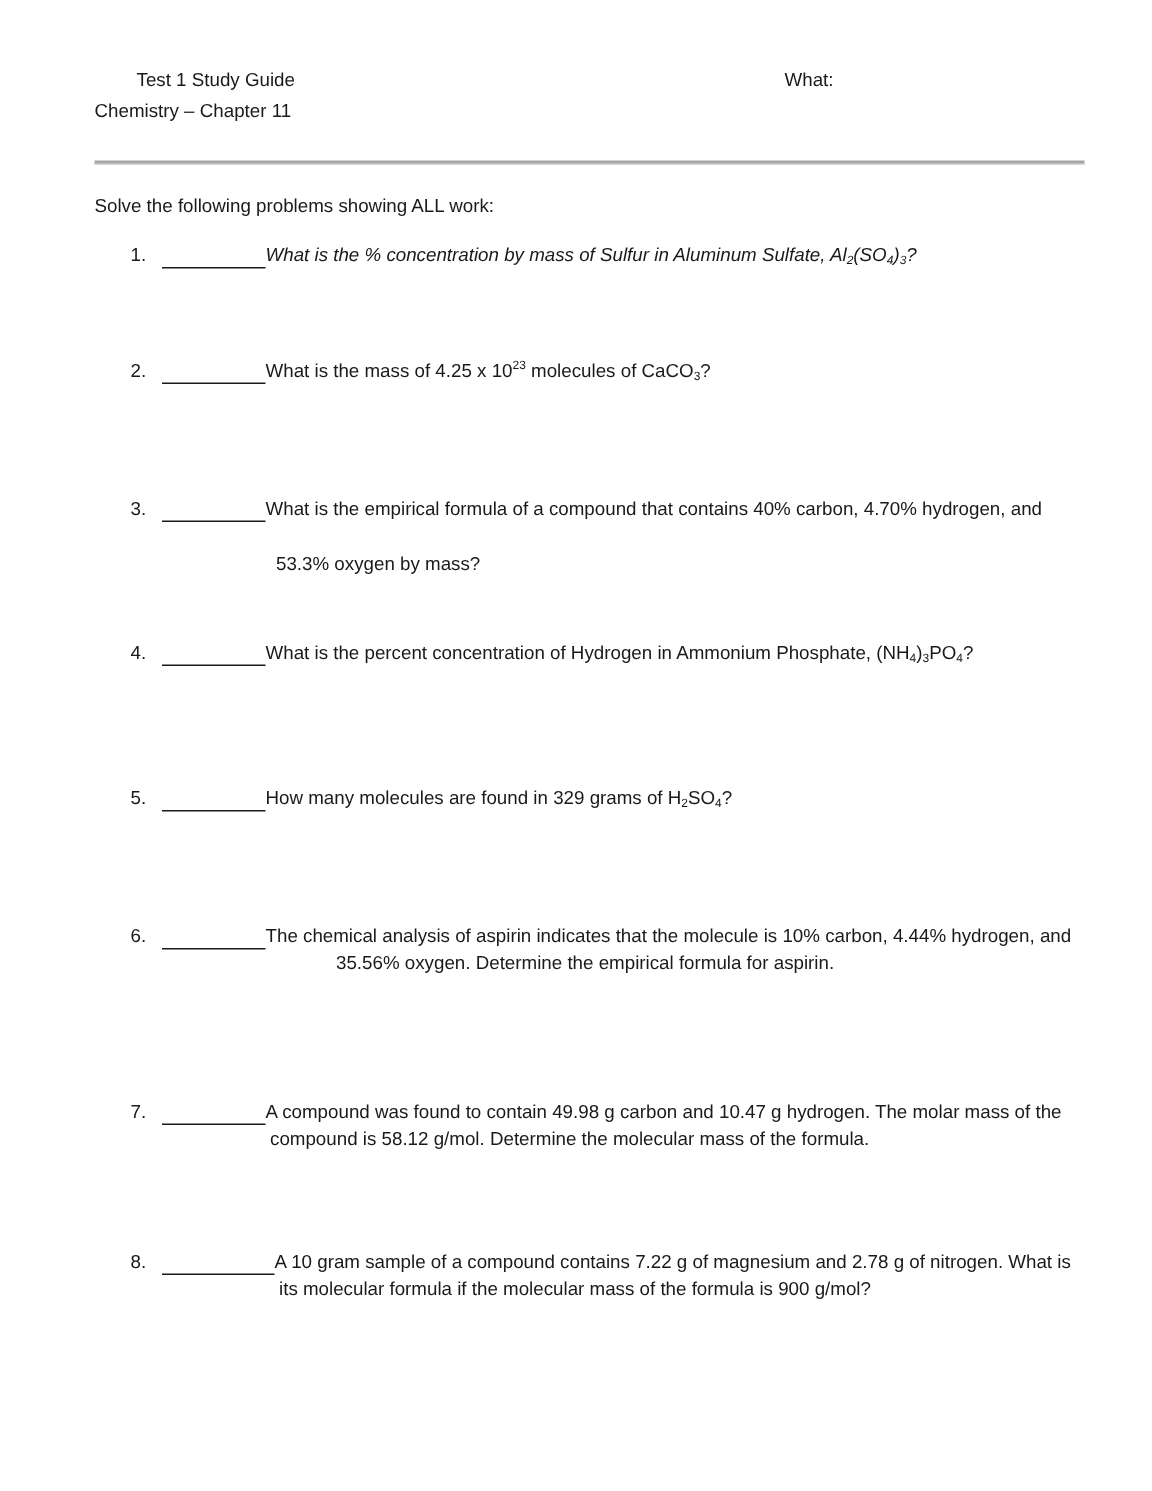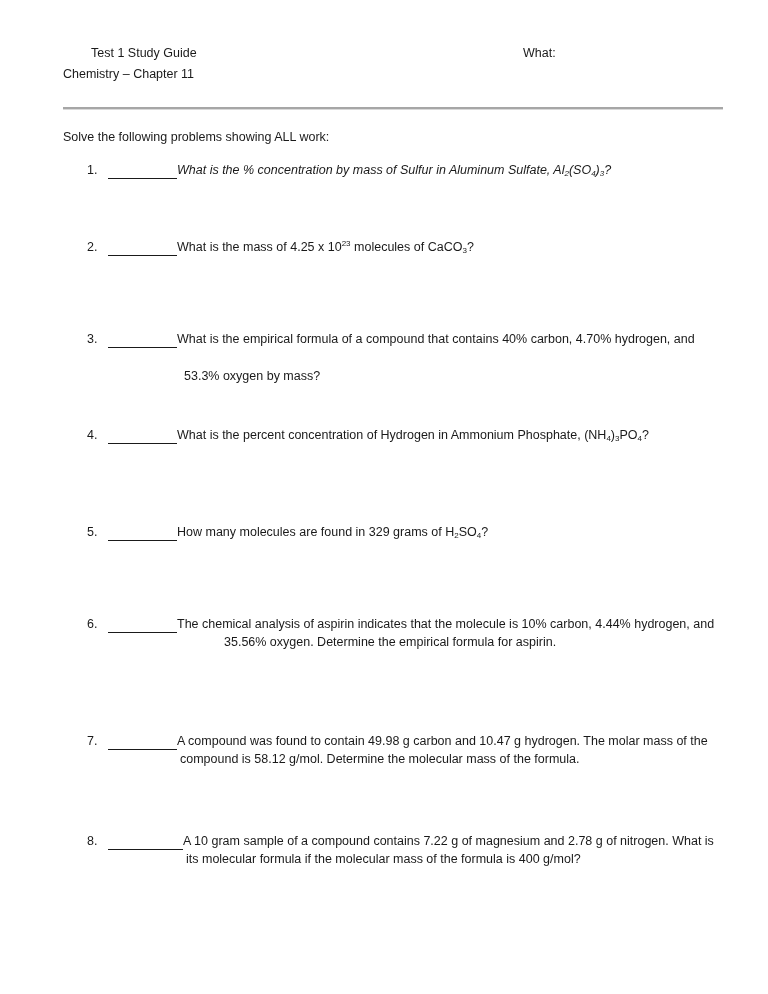--- a/index.html
+++ b/index.html
@@ -98,14 +98,14 @@
   <span class="q-num" style="left:87px; top:734px;">7.</span>
   <span class="q-blank" style="left:108px; top:736px; width:69px;"></span>
   <span class="q-line" style="left:177px; top:734px;">A compound was found to contain 49.98 g carbon and 10.47 g hydrogen.  The molar mass of the</span>
   <span class="q-line" style="left:180px; top:752px;">compound is 58.12 g/mol.  Determine the molecular mass of the formula.</span>
 </div>
 
 <div>
   <span class="q-num" style="left:87px; top:834px;">8.</span>
   <span class="q-blank" style="left:108px; top:836px; width:75px;"></span>
   <span class="q-line" style="left:183px; top:834px;">A 10 gram sample of a compound contains 7.22 g of magnesium and 2.78 g of nitrogen.  What is</span>
-  <span class="q-line" style="left:186px; top:852px;">its molecular formula if the molecular mass of the formula is 400 g/mol?</span>
+  <span class="q-line" style="left:186px; top:852px;">its molecular formula if the molecular mass of the formula is 900 g/mol?</span>
 </div>
 
 </body></html>

